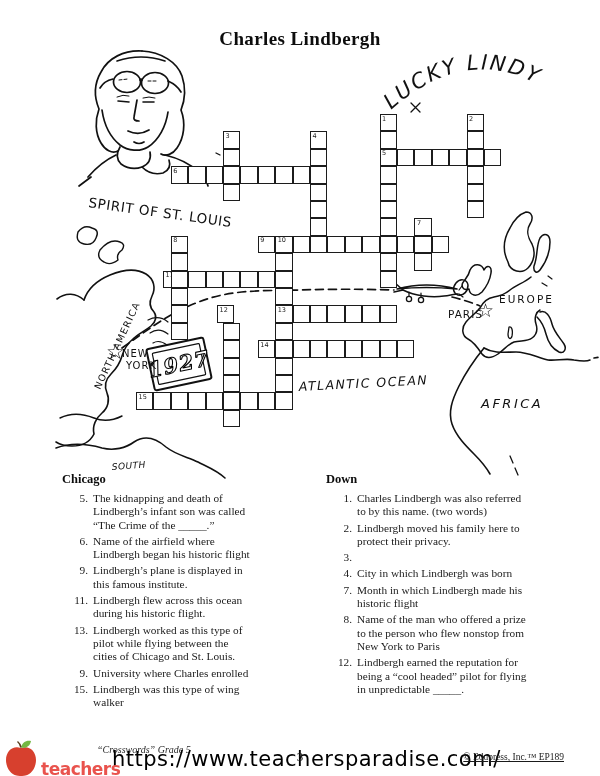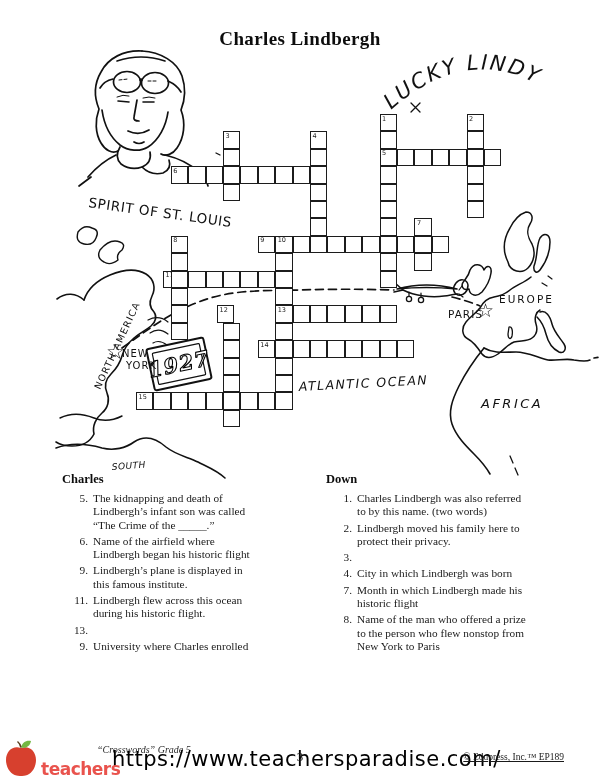--- a/index.html
+++ b/index.html
@@ -279,21 +279,21 @@
       <div class="cell" style="left: 170.8px; top: 392.4px;"></div>
       <div class="cell" style="left: 188.2px; top: 392.4px;"></div>
       <div class="cell" style="left: 205.6px; top: 392.4px;"></div>
       <div class="cell" style="left: 223px; top: 392.4px;"></div>
       <div class="cell" style="left: 240.4px; top: 392.4px;"></div>
       <div class="cell" style="left: 257.8px; top: 392.4px;"></div>
       <div class="cell" style="left: 275.2px; top: 392.4px;"></div>
     </div>
 
   <div class="clues" id="across">
-    <h2>Charles</h2>
+    <h2>Chicago</h2>
     <div>
         <div class="clue">
           <span class="num">5.</span>
           <span class="txt">The kidnapping and death of
 Lindbergh’s infant son was called
 “The Crime of the _____.”</span>
         </div>
         <div class="clue">
           <span class="num">6.</span>
           <span class="txt">Name of the airfield where
@@ -304,24 +304,32 @@
           <span class="txt">Lindbergh’s plane is displayed in
 this famous institute.</span>
         </div>
         <div class="clue">
           <span class="num">11.</span>
           <span class="txt">Lindbergh flew across this ocean
 during his historic flight.</span>
         </div>
         <div class="clue">
           <span class="num">13.</span>
+          <span class="txt">Lindbergh worked as this type of
+pilot while flying between the
+cities of Chicago and St. Louis.</span>
         </div>
         <div class="clue">
           <span class="num">9.</span>
           <span class="txt">University where Charles enrolled</span>
+        </div>
+        <div class="clue">
+          <span class="num">15.</span>
+          <span class="txt">Lindbergh was this type of wing
+walker</span>
         </div>
       </div>
   </div>
   <div class="clues" id="down">
     <h2>Down</h2>
     <div>
         <div class="clue">
           <span class="num">1.</span>
           <span class="txt">Charles Lindbergh was also referred
 to by this name. (two words)</span>
@@ -341,20 +349,26 @@
         <div class="clue">
           <span class="num">7.</span>
           <span class="txt">Month in which Lindbergh made his
 historic flight</span>
         </div>
         <div class="clue">
           <span class="num">8.</span>
           <span class="txt">Name of the man who offered a prize
 to the person who flew nonstop from
 New York to Paris</span>
+        </div>
+        <div class="clue">
+          <span class="num">12.</span>
+          <span class="txt">Lindbergh earned the reputation for
+being a “cool headed” pilot for flying
+in unpredictable _____.</span>
         </div>
       </div>
   </div>
 
   <div class="series">“Crosswords” Grade 5</div>
   <div class="watermark">https://www.teachersparadise.com/</div>
   <div class="pagenum">3</div>
   <div class="copyright">© Edupress, Inc.™ EP189</div>
 
   <div class="logo">

